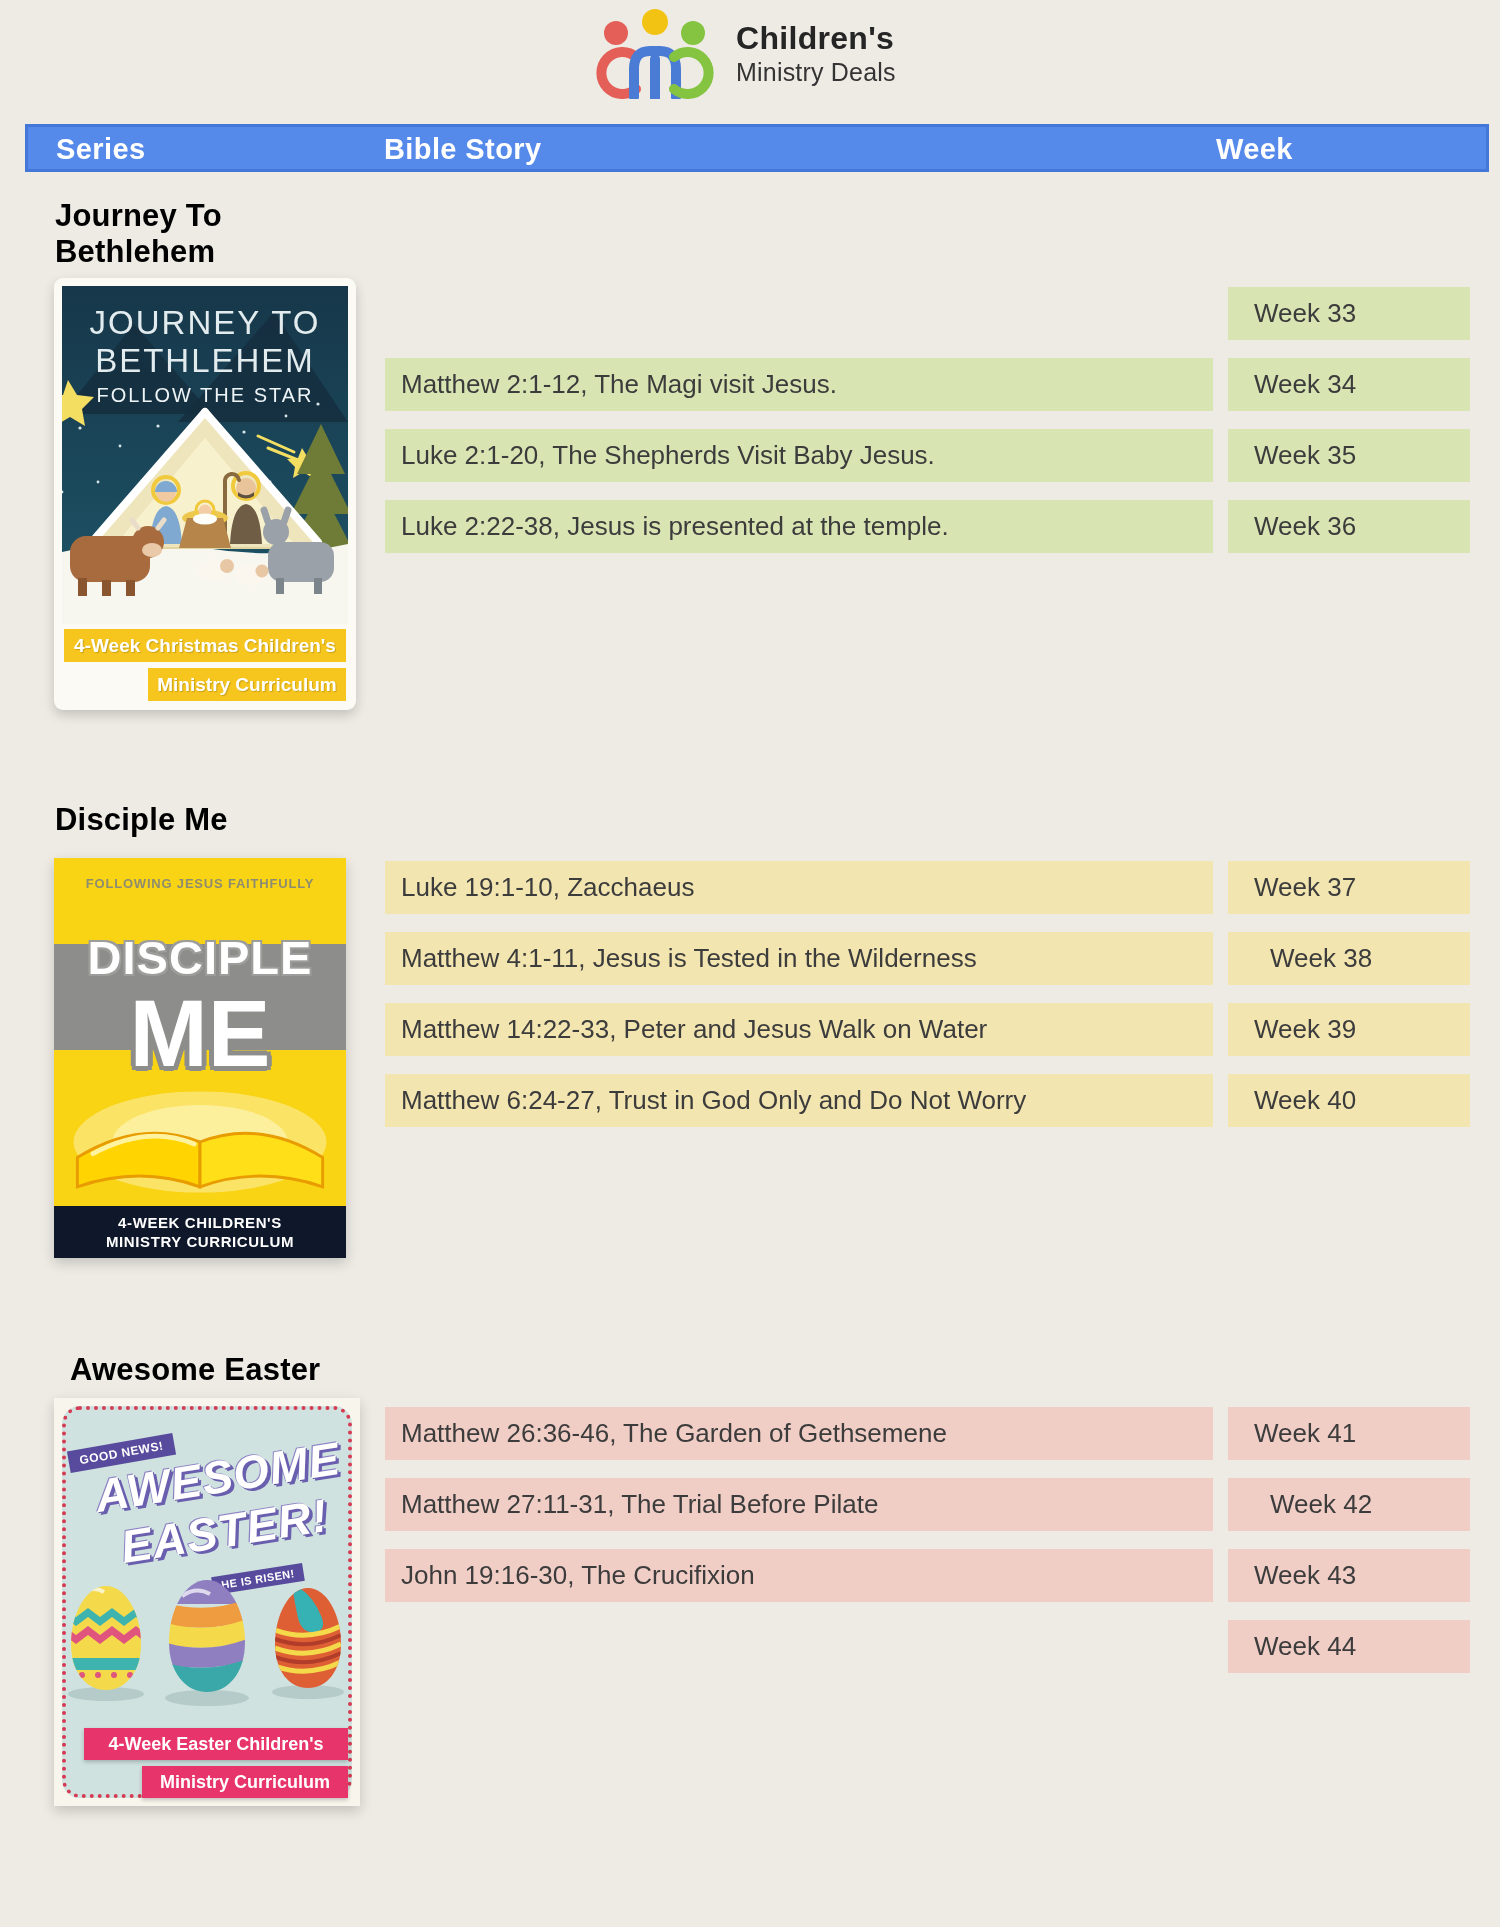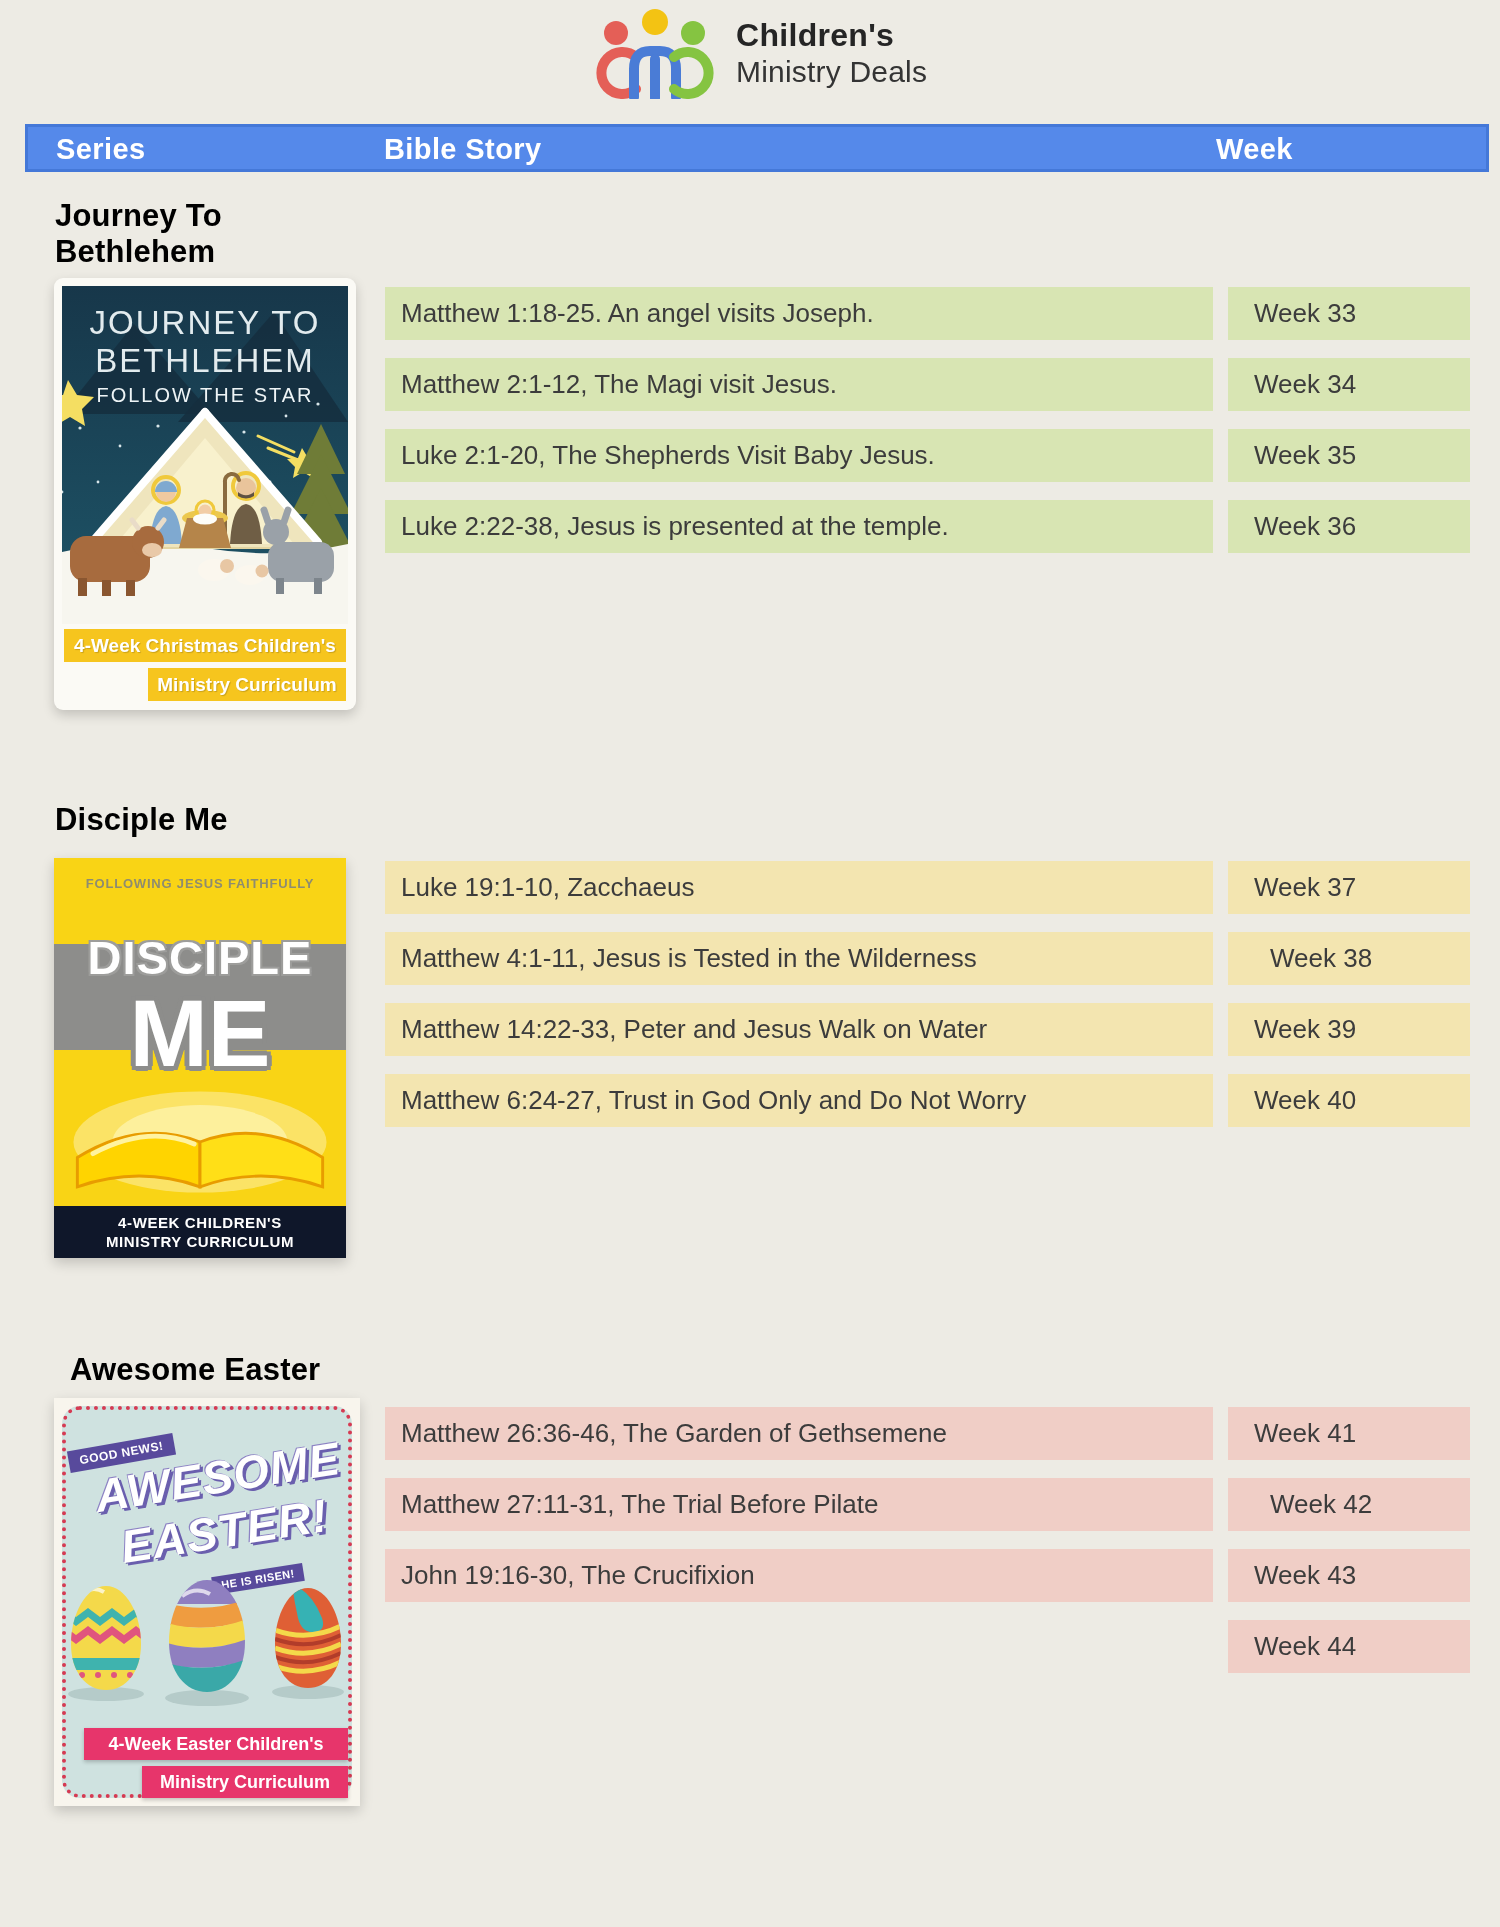--- a/index.html
+++ b/index.html
@@ -3,21 +3,21 @@
 <meta charset="utf-8">
 <style>
   * { margin:0; padding:0; box-sizing:border-box; }
   html,body { background:#e6e4dd; }
   .page { position:relative; width:1500px; height:1927px; margin:0 auto; background:#edebe4;
           font-family:"Liberation Sans", sans-serif; overflow:hidden; }
 
   
   .logo { position:absolute; left:592px; top:6px; height:94px; display:flex; align-items:center; gap:16px; }
   .logo-text .l1 { font-size:32px; font-weight:700; color:#252525; letter-spacing:.3px; }
-  .logo-text .l2 { font-size:30px; font-weight:400; color:#343434; letter-spacing:.2px; margin-top:1px; }
+  .logo-text .l2 { font-size:25px; font-weight:400; color:#343434; letter-spacing:.2px; margin-top:1px; }
 
   
   .header-bar { position:absolute; left:25px; top:124px; width:1464px; height:48px;
                 background:#5589ea; border:3px solid #4478d8; color:#fff;padding-left:40px; }
   .header-bar span { position:absolute; top:6px; font-size:29px; font-weight:700; letter-spacing:.4px; }
   .hcol-series { left:28px; }
   .hcol-story  { left:356px; }
   .hcol-week   { left:1188px; }
 
   
@@ -193,21 +193,20 @@
         <ellipse cx="188" cy="289" rx="15" ry="10" fill="#fbf7ee"></ellipse>
           <circle cx="200" cy="285" r="6.5" fill="#e8c7a4"></circle>
       </g>
     </svg>
     <div class="banners">
       <div class="c1bar b1">4-Week Christmas Children's</div>
       <div class="c1bar b2">Ministry Curriculum</div>
     </div>
   </div>
 
-  <div class="story-cell g" style="top:287px">Matthew 1:18-25. An angel visits Joseph.</div>
   <div class="week-cell g" style="top:287px">Week 33</div>
   <div class="story-cell g" style="top:358px">Matthew 2:1-12, The Magi visit Jesus.</div>
   <div class="week-cell g" style="top:358px">Week 34</div>
   <div class="story-cell g" style="top:429px">Luke 2:1-20, The Shepherds Visit Baby Jesus.</div>
   <div class="week-cell g" style="top:429px">Week 35</div>
   <div class="story-cell g" style="top:500px">Luke 2:22-38, Jesus is presented at the temple.</div>
   <div class="week-cell g" style="top:500px">Week 36</div>
 
   <div class="section-title" style="left:55px; top:802px;">Disciple Me</div>
 

